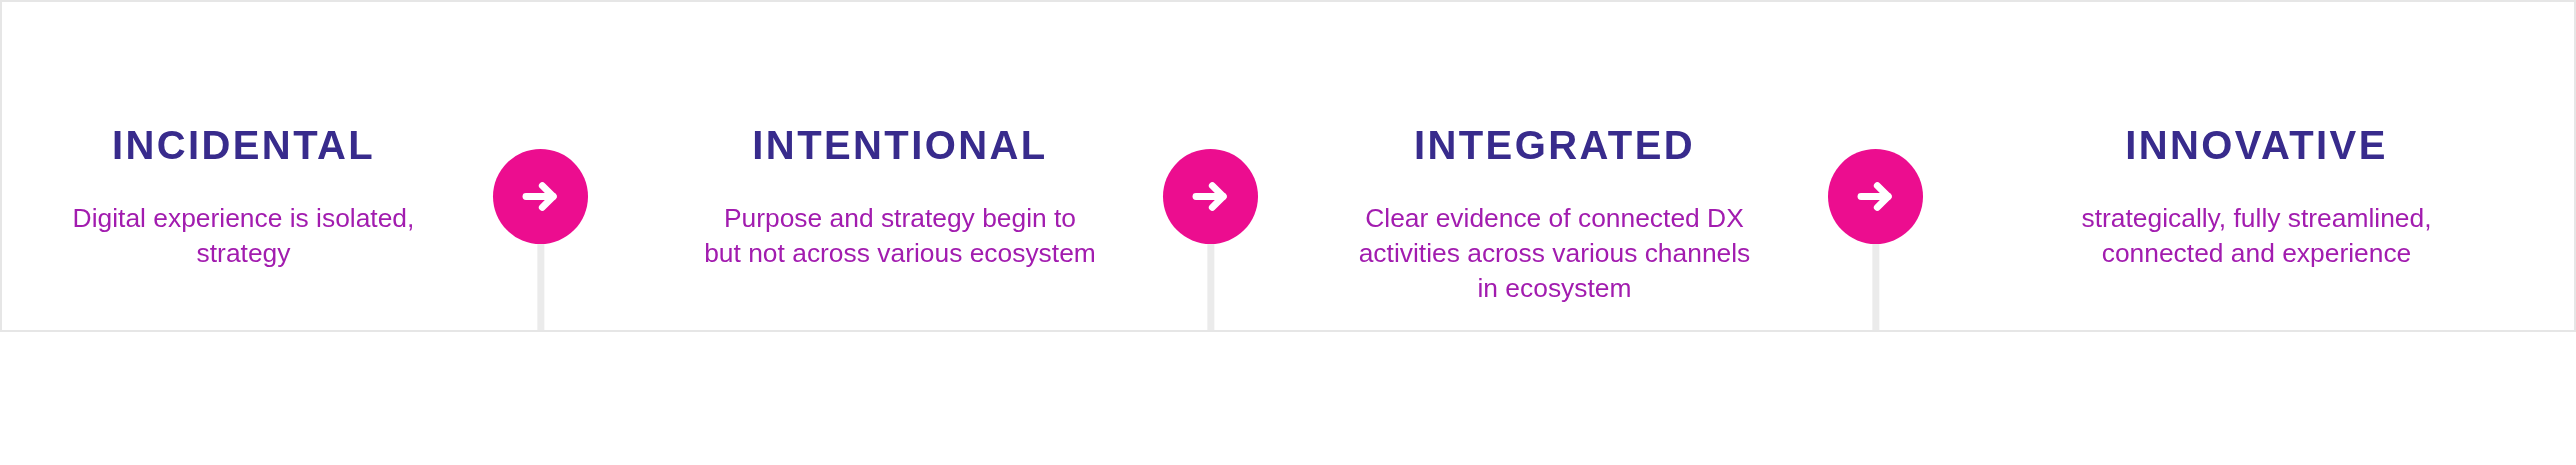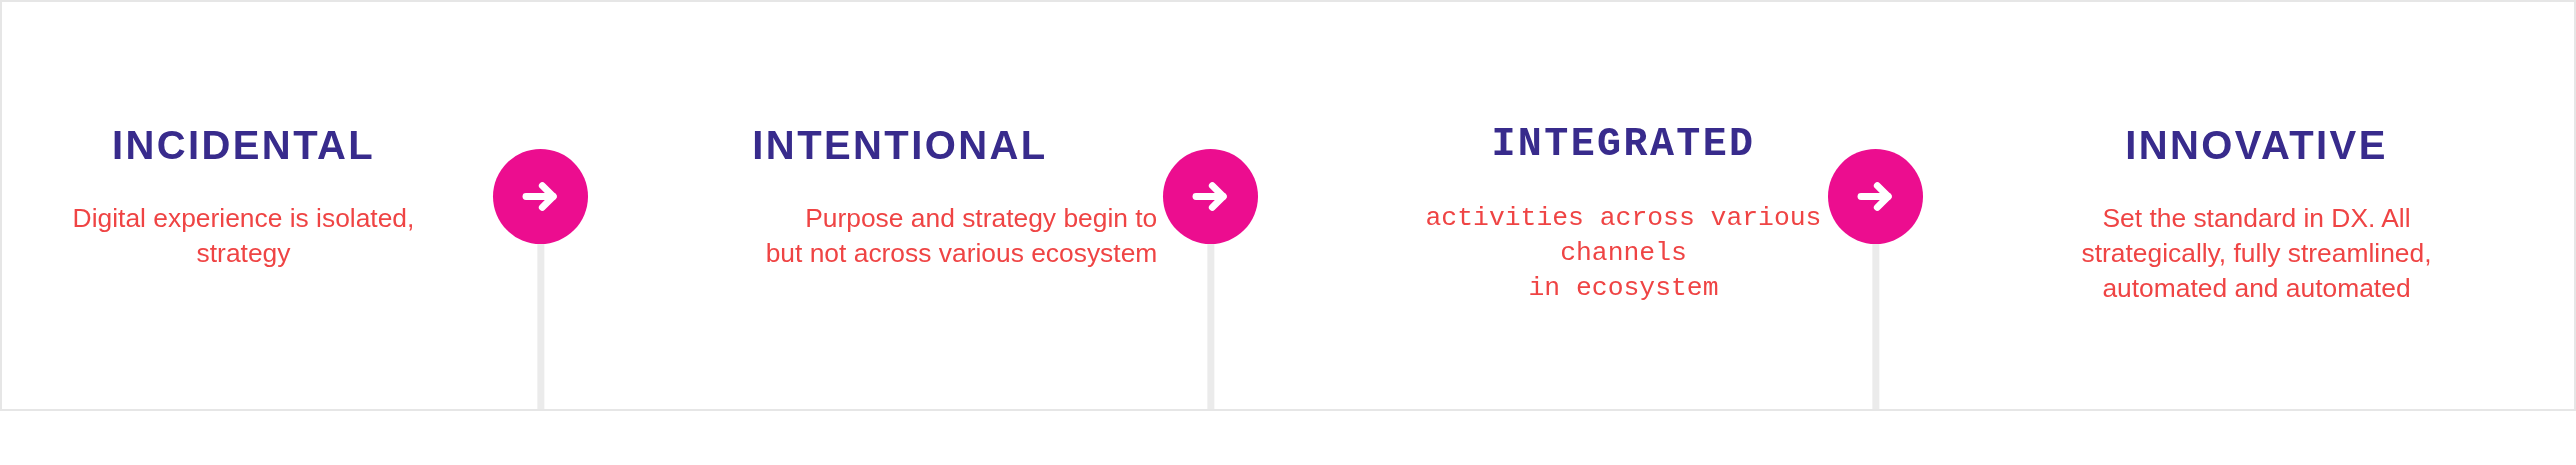--- a/index.html
+++ b/index.html
@@ -6,21 +6,21 @@
     margin: 0;
     padding: 0;
     background: #ffffff;
   }
   body {
     font-family: "Liberation Sans", sans-serif;
   }
   .canvas {
     position: relative;
     width: 2576px;
-    height: 411px;
+    height: 332px;
     background: #ffffff;
     border: 2.7px solid #e6e6e6;
     box-sizing: border-box;
     overflow: hidden;
   }
   .stage {
     position: absolute;
     top: 0;
     text-align: center;
   }
@@ -29,23 +29,23 @@
     font-weight: 700;
     letter-spacing: 2.4px;
     color: #382b8c;
     line-height: 1;
     white-space: nowrap;
     margin: 0;
   }
   .stage-desc {
     font-size: 26.4px;
     font-weight: 400;
-    color: #ef4444;
+    color: #a21caf;
     line-height: 1.33;
-    margin: 8px;
+    margin: 16px;
   }
   .connector {
     position: absolute;
     top: 0;
     width: 95px;
   }
   .connector-line {
     position: absolute;
     left: 50%;
     transform: translateX(-50%);
@@ -89,43 +89,44 @@
             <line x1="11" y1="27" x2="41" y2="27"></line>
             <polyline points="29,15 41,27 29,39"></polyline>
           </g>
         </svg>
       </span>
     </div>
   </div>
 
   <div class="stage" style="left:619px; width:558px;">
     <div class="stage-title" style="margin-top:123px;">INTENTIONAL</div>
-    <div class="stage-desc" style="margin-top:36px; padding:0 13.7px;text-align:right;">
+    <div class="stage-desc" style="margin-top:36px; padding:0 13.7px;">
       <div>Purpose and strategy begin to</div>
       <div>but not across various ecosystem</div>
     </div>
   </div>
 
   <div class="connector" style="left:1161px; height:466px;">
     <div class="connector-line" style="top:191px; height:274px;"></div>
     <div class="connector-badge" style="top:147px;">
       <span>
         <svg width="49" height="49" viewBox="0 0 54 54" aria-hidden="true">
           <g fill="none" stroke="#ffffff" stroke-width="7.6" stroke-linecap="round" stroke-linejoin="round">
             <line x1="11" y1="27" x2="41" y2="27"></line>
             <polyline points="29,15 41,27 29,39"></polyline>
           </g>
         </svg>
       </span>
     </div>
   </div>
 
-  <div class="stage" style="left:1339px; width:565px;font-family:Liberation Mono, monospace;">
+  <div class="stage" style="left:1270px; width:565px;">
     <div class="stage-title" style="margin-top:123px;">INTEGRATED</div>
     <div class="stage-desc" style="margin-top:36px; padding:0 13.7px;">
+      <div>Clear evidence of connected DX</div>
       <div>activities across various channels</div>
       <div>in ecosystem</div>
     </div>
   </div>
 
   <div class="connector" style="left:1826px; height:466px;">
     <div class="connector-line" style="top:191px; height:274px;"></div>
     <div class="connector-badge" style="top:147px;">
       <span>
         <svg width="49" height="49" viewBox="0 0 54 54" aria-hidden="true">
@@ -134,20 +135,19 @@
             <polyline points="29,15 41,27 29,39"></polyline>
           </g>
         </svg>
       </span>
     </div>
   </div>
 
   <div class="stage" style="left:1933px; width:643px;">
     <div class="stage-title" style="margin-top:123px;">INNOVATIVE</div>
     <div class="stage-desc" style="margin-top:36px; padding:0 91px;">
-      <div>Set the standard in DX. All</div>
       <div>strategically, fully streamlined,</div>
-      <div>automated and automated</div>
+      <div>connected and experience</div>
     </div>
   </div>
 
 </div>
 
 
 </body></html>

